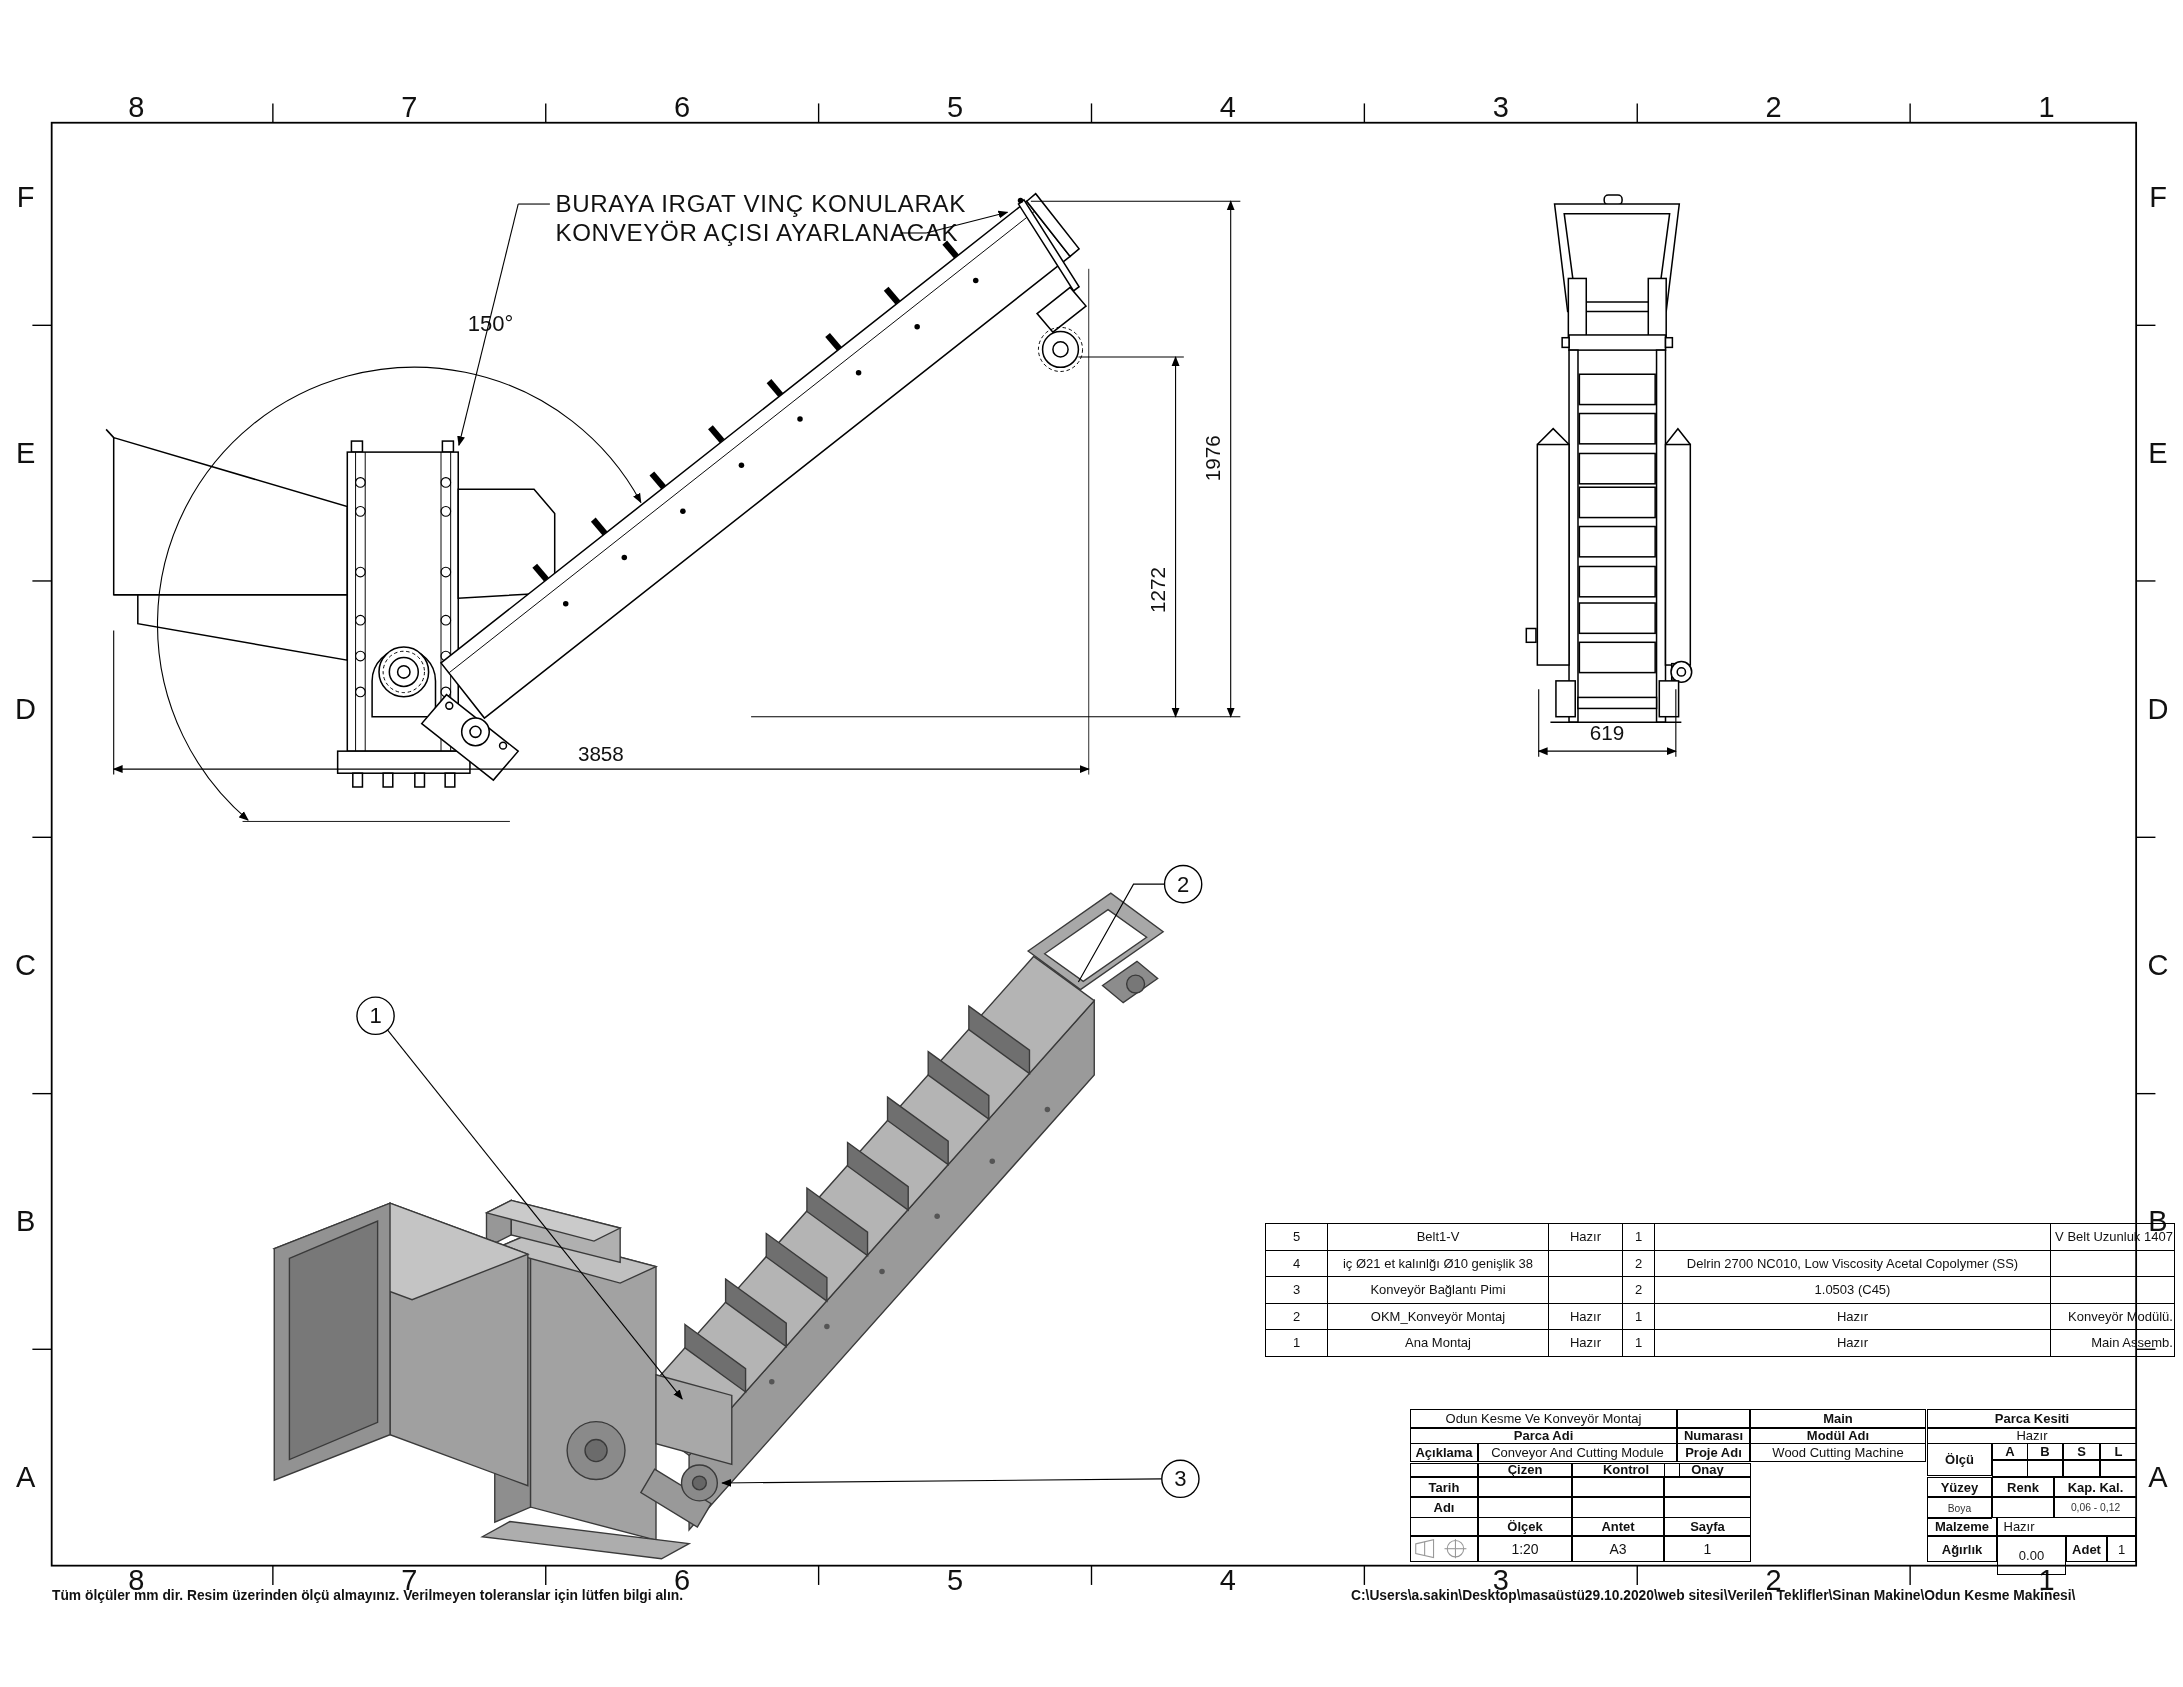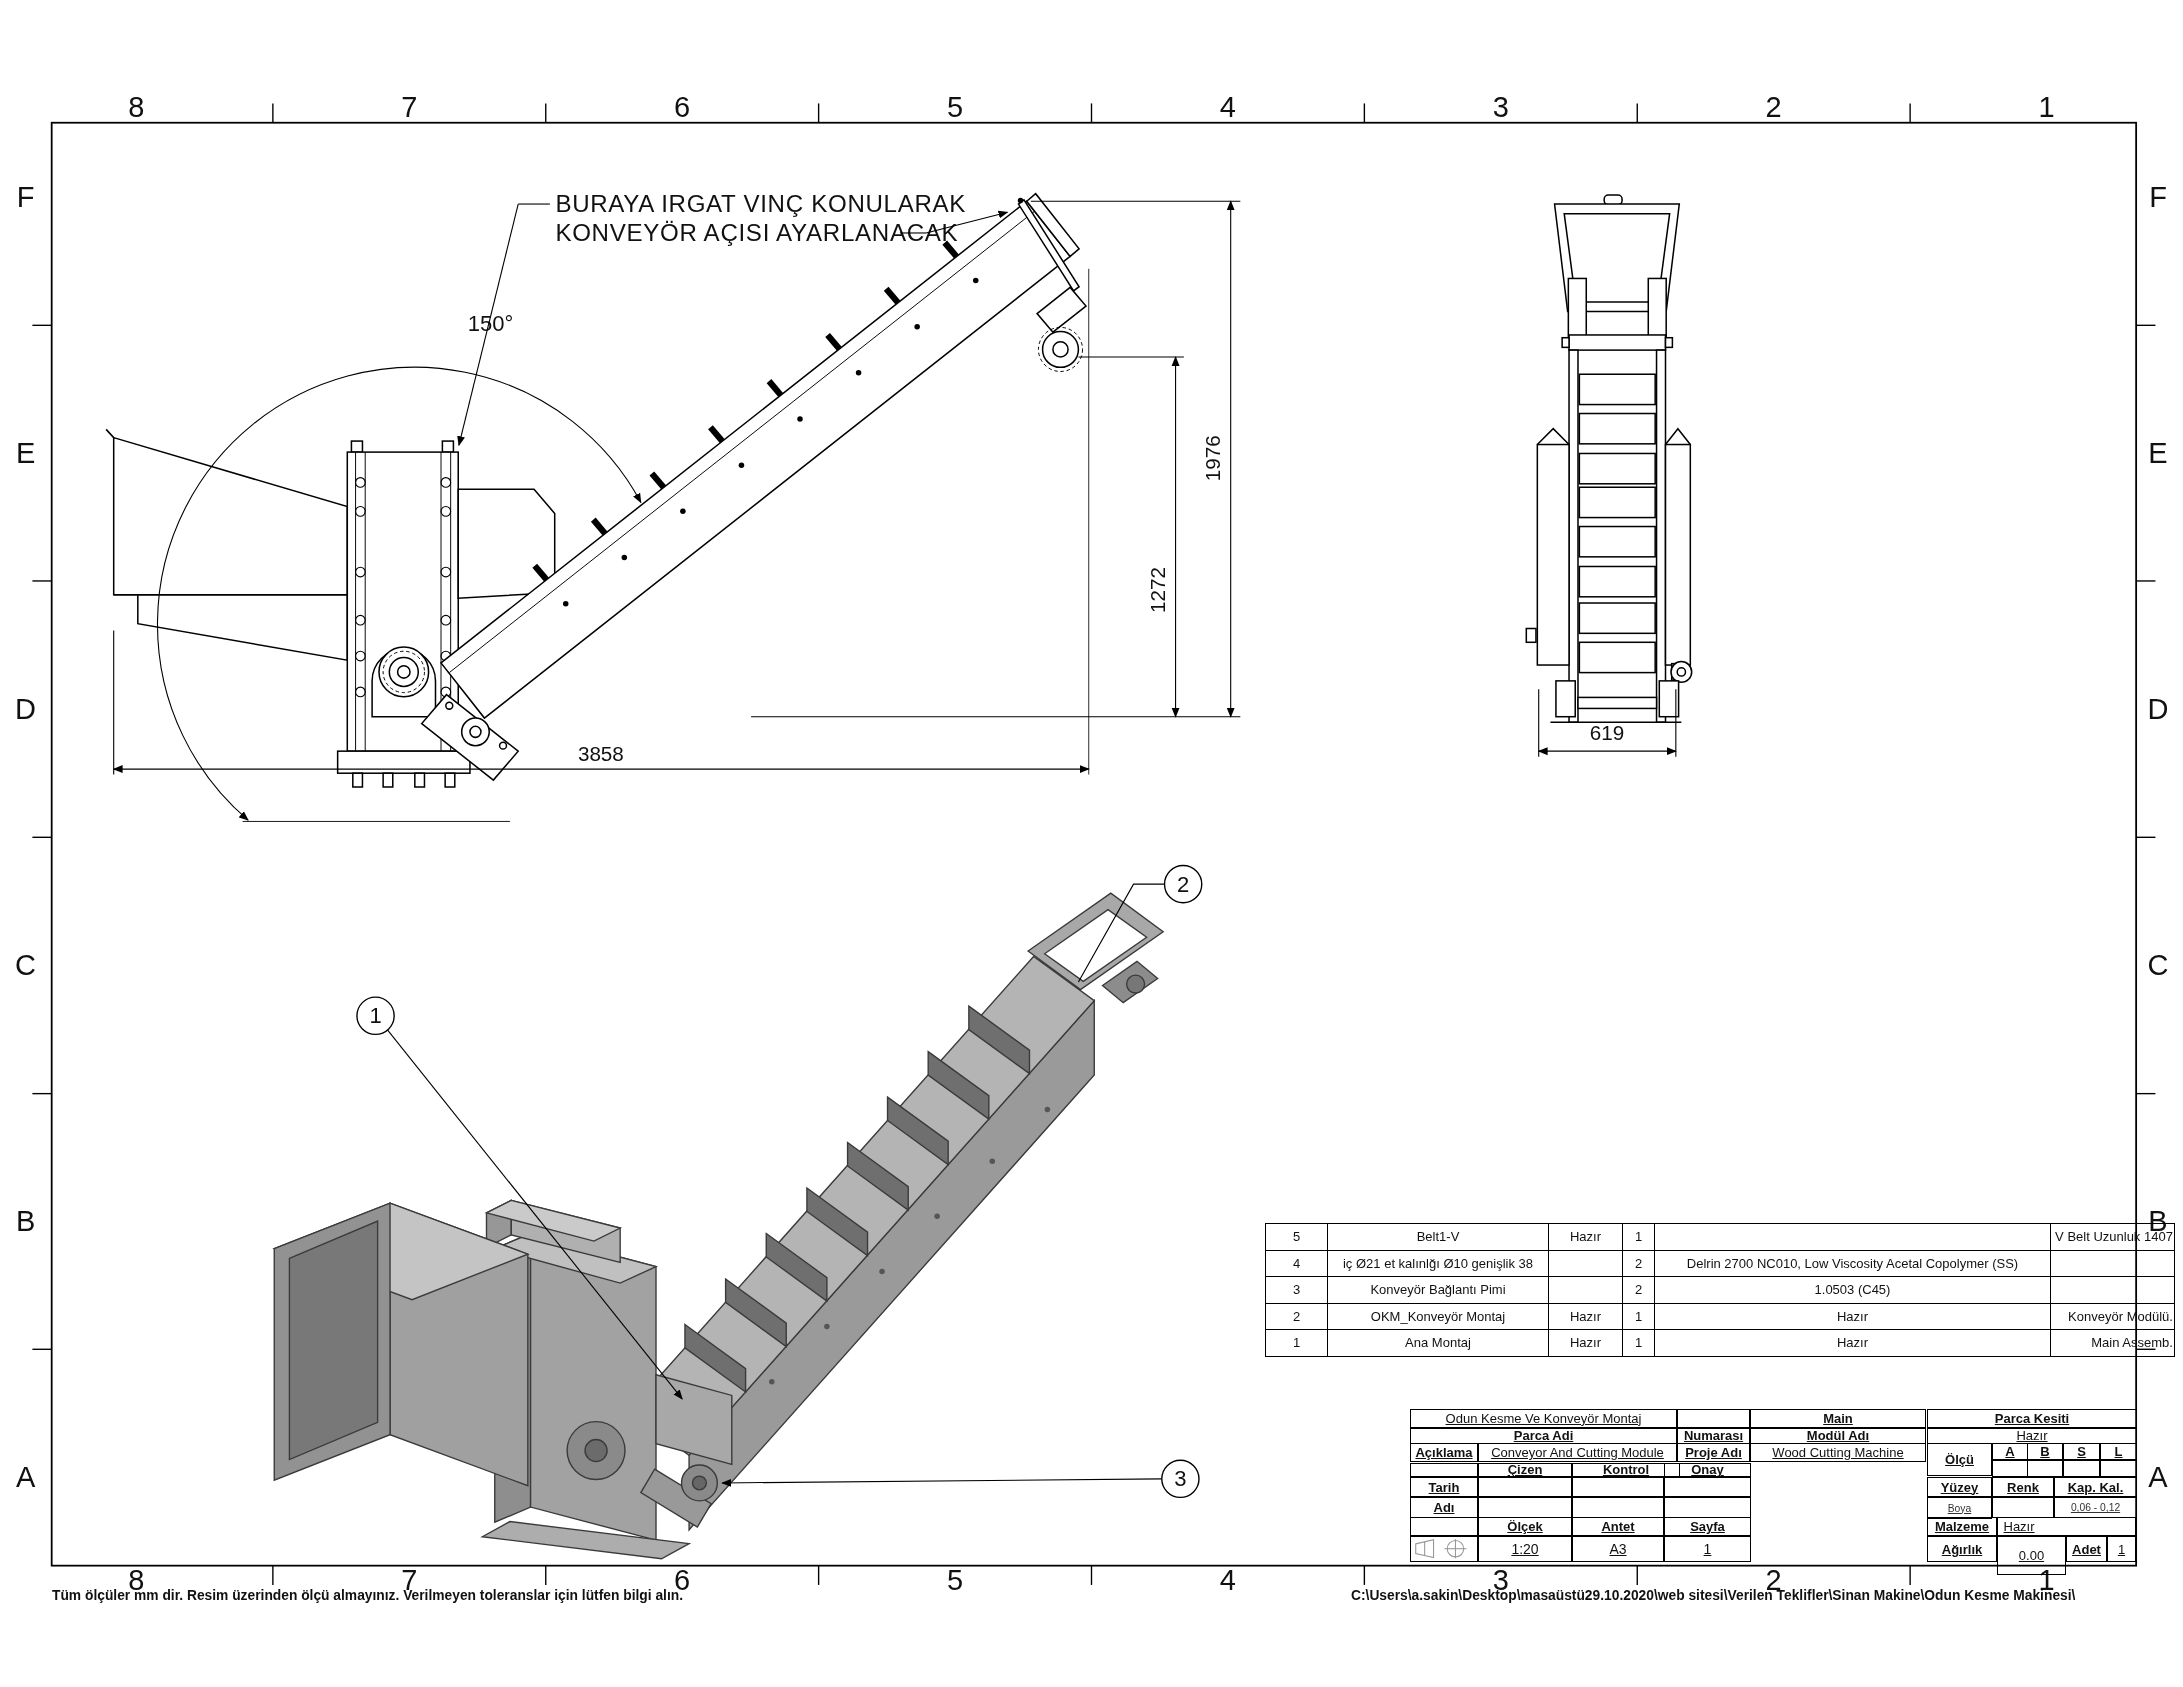--- a/index.html
+++ b/index.html
@@ -12,21 +12,21 @@
   .ruler-h>div,.ruler-v>div{flex:1;display:flex;align-items:center;justify-content:center;
         font-size:29px;color:#111;}
   
   table.parts{position:absolute;left:1265px;top:1223px;border-collapse:collapse;table-layout:fixed;}
   table.parts td{border:1.4px solid #000;height:25.5px;font-size:13px;padding:0 4.1px;
         overflow:hidden;white-space:nowrap;text-align:center;color:#111;}
   table.parts td.r{text-align:right;padding-right:1px;}
   
   .tblock{position:absolute;left:1410px;top:1409px;width:726px;height:154px;}
   .tc{position:absolute;border:1px solid #000;box-sizing:border-box;display:flex;
-      align-items:center;justify-content:center;font-size:13px;color:#111;overflow:hidden;white-space:nowrap;text-decoration:underline;}
+      align-items:center;justify-content:center;font-size:13px;color:#111;overflow:hidden;white-space:nowrap;}
   .tc.b{font-weight:700;}
   .tc.s{font-size:10.3px;color:#333;}
   .tc.lg{font-size:14px;}
   .tc.la{justify-content:flex-start;padding-left:5.5px;}
   
   .foot{position:absolute;top:1588px;font-size:13.8px;font-weight:700;color:#111;white-space:nowrap;}
   svg text{font-family:"Liberation Sans",sans-serif;fill:#111;}
 </style>
 </head>
 <body>

